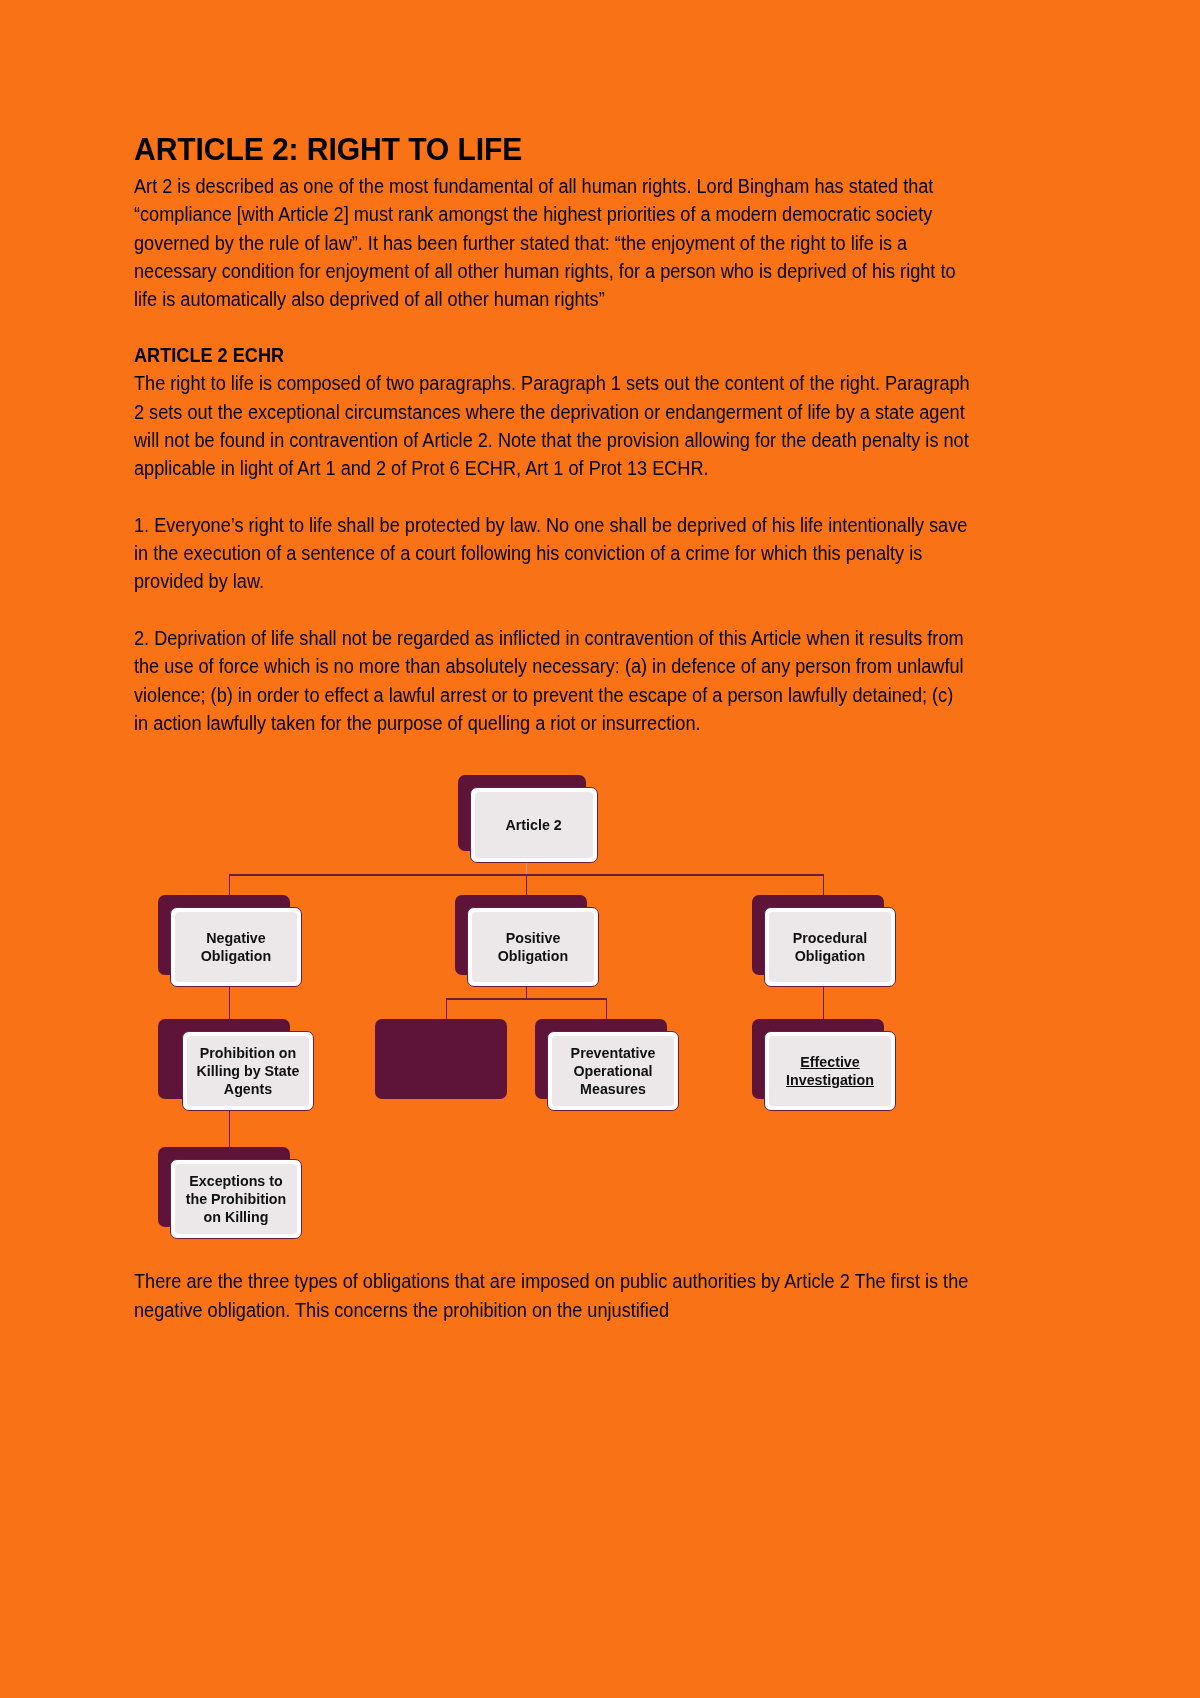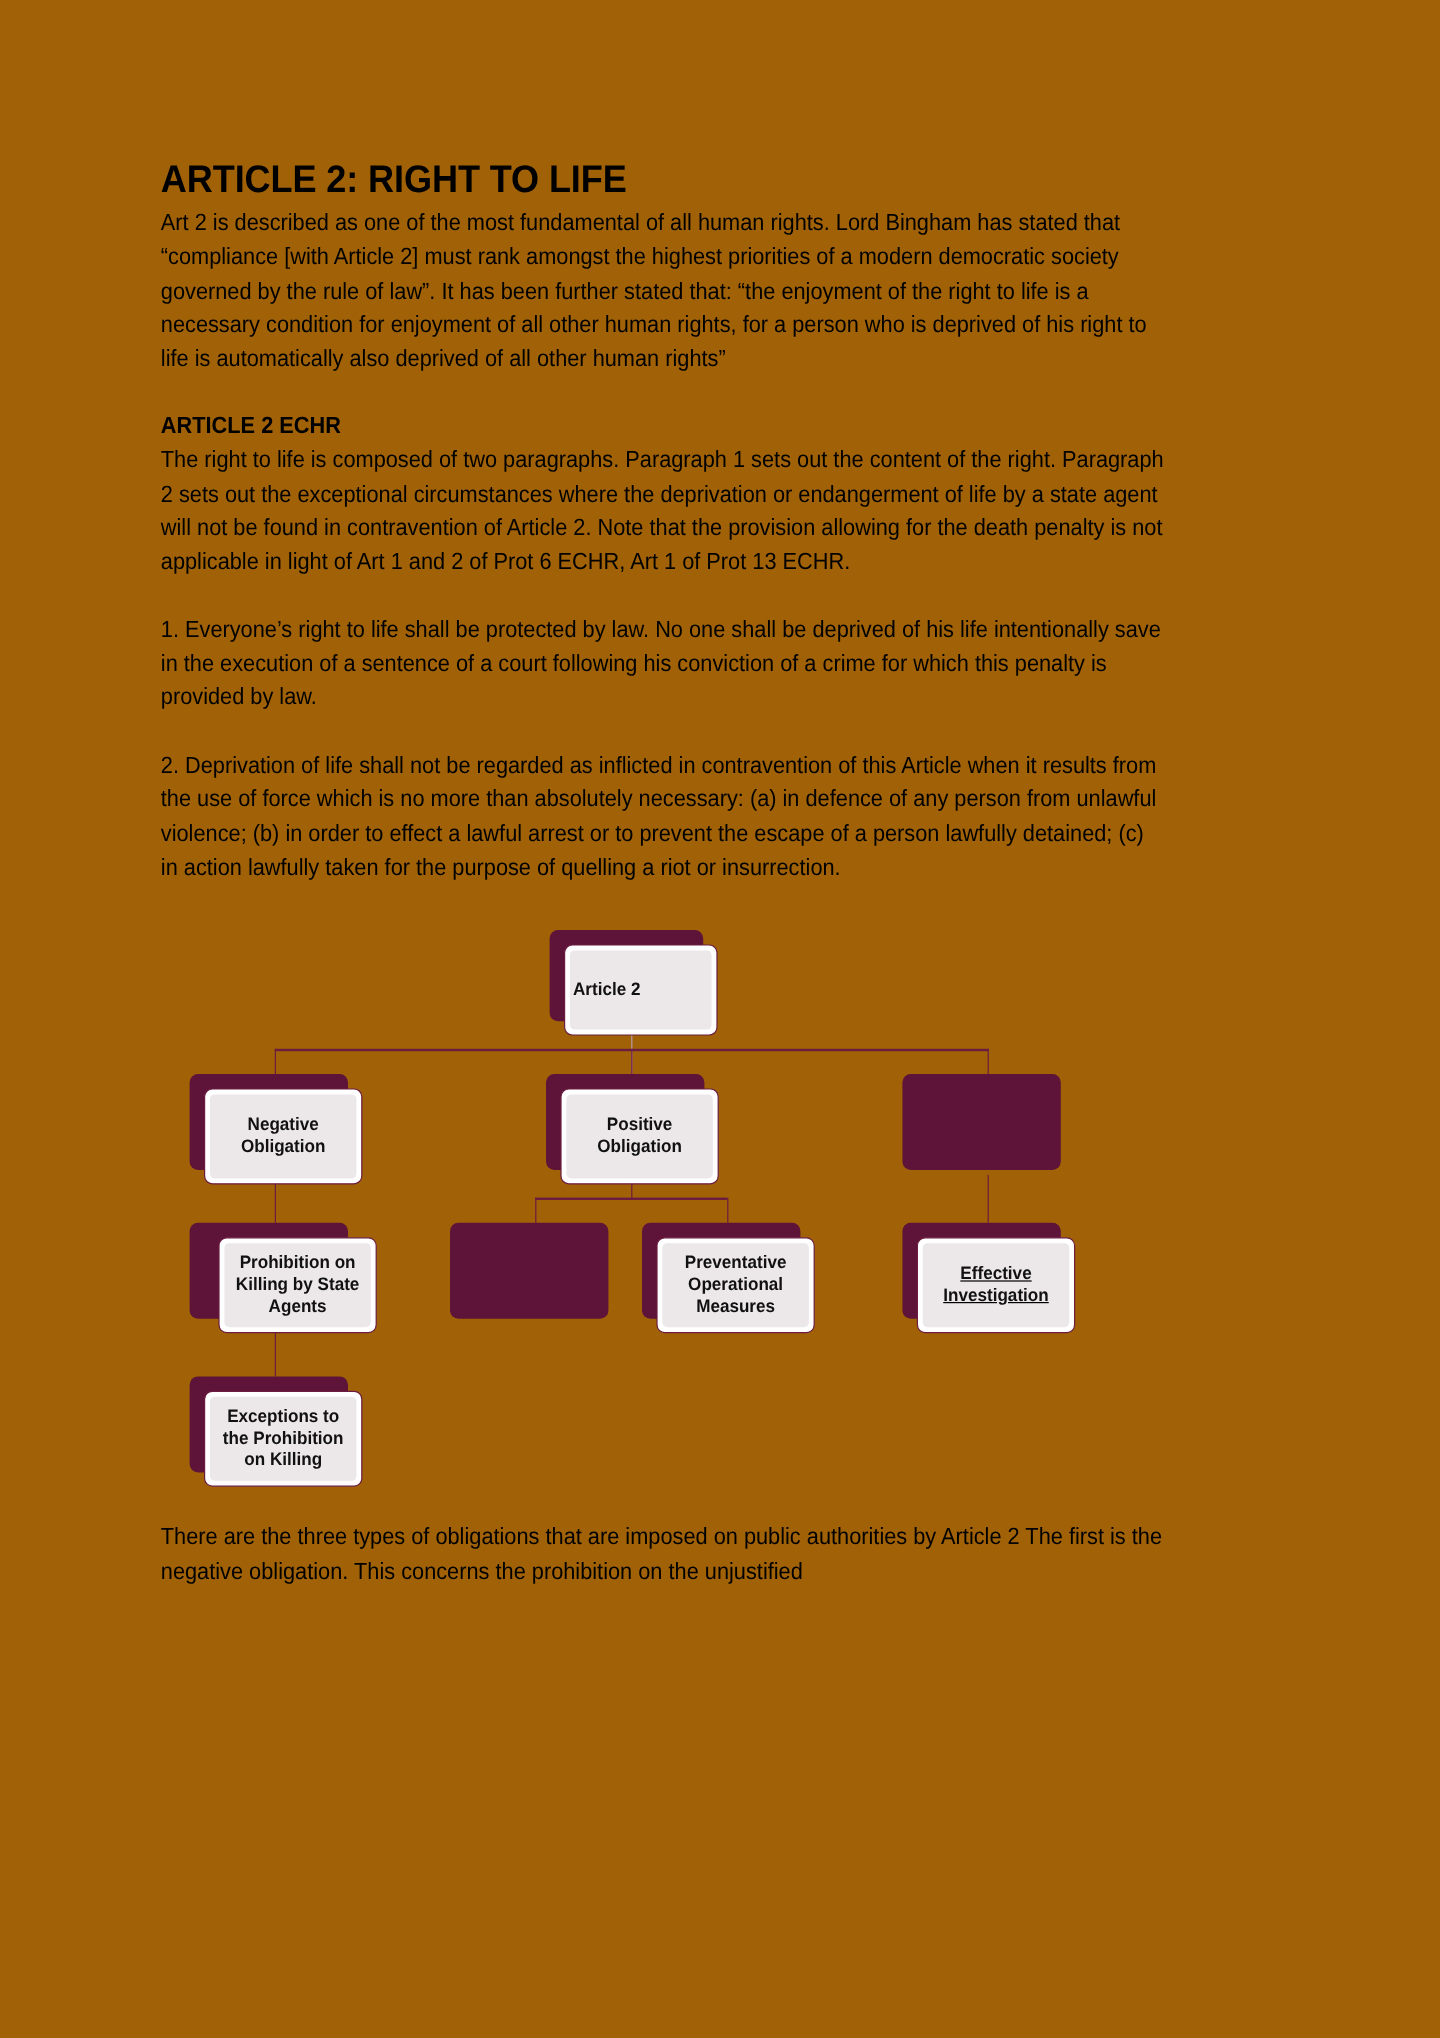--- a/index.html
+++ b/index.html
@@ -13,21 +13,21 @@
     position: relative;
     font-family: "Liberation Sans", sans-serif;
     color: #000000;
     overflow: hidden;
   }
   .page {
     position: absolute;
     left: 0; top: 0;
     width: 1200px;
     height: 1698px;
-    background: #a16207;
+    background: #f97316;
   }
   .content {
     position: absolute;
     left: 134px;
     top: 132px;
     width: 836px;
   }
 
   
   h1.doc-title {
@@ -69,20 +69,21 @@
     margin-top: 30px;
   }
   .node {
     position: absolute;
     box-sizing: border-box;
     background: #ffffff;
     border: 1.3px solid #6b1c3f;
     border-radius: 7px;
     display: flex;
     align-items: center;
+    justify-content: center;
     text-align: center;
     z-index: 3;
   }
   .node .inner {
     position: absolute;
     left: 4px; top: 4px; right: 4px; bottom: 4px;
     background: #ece7e9;
     border-radius: 4px;
     display: flex;
     align-items: center;
@@ -168,20 +169,24 @@
         <div class="label">Negative Obligation</div>
       </div>
 
       <div class="shadow" style="left:321px; top:128px; width:132px; height:80px;"></div>
       <div class="node" style="left:333px; top:140px; width:132px; height:80px;">
         <div class="inner"></div>
         <div class="label">Positive Obligation</div>
       </div>
 
       <div class="shadow" style="left:618px; top:128px; width:132px; height:80px;"></div>
+      <div class="node" style="left:630px; top:140px; width:132px; height:80px;">
+        <div class="inner"></div>
+        <div class="label">Procedural Obligation</div>
+      </div>
 
       <div class="shadow" style="left:24px; top:252px; width:132px; height:80px;"></div>
       <div class="node" style="left:48px; top:264px; width:132px; height:80px;">
         <div class="inner"></div>
         <div class="label">Prohibition on Killing by State Agents</div>
       </div>
 
       <div class="shadow" style="left:241px; top:252px; width:132px; height:80px;"></div>
 
       <div class="shadow" style="left:401px; top:252px; width:132px; height:80px;"></div>

